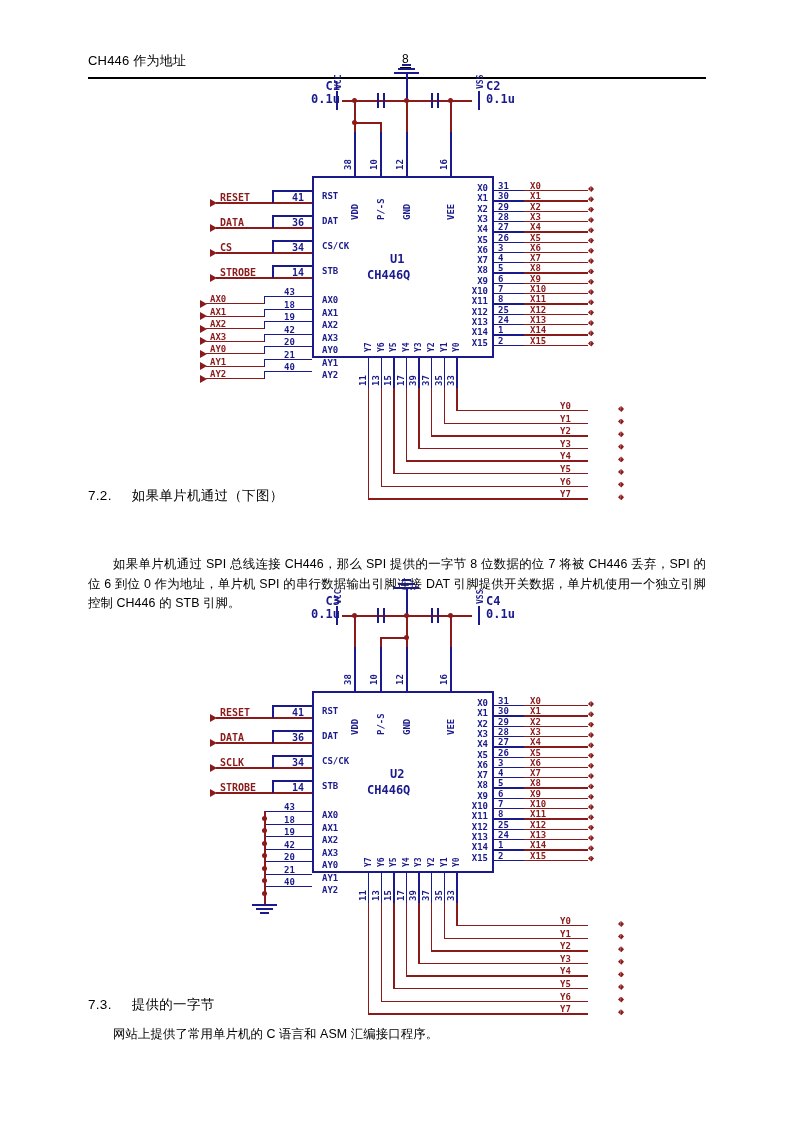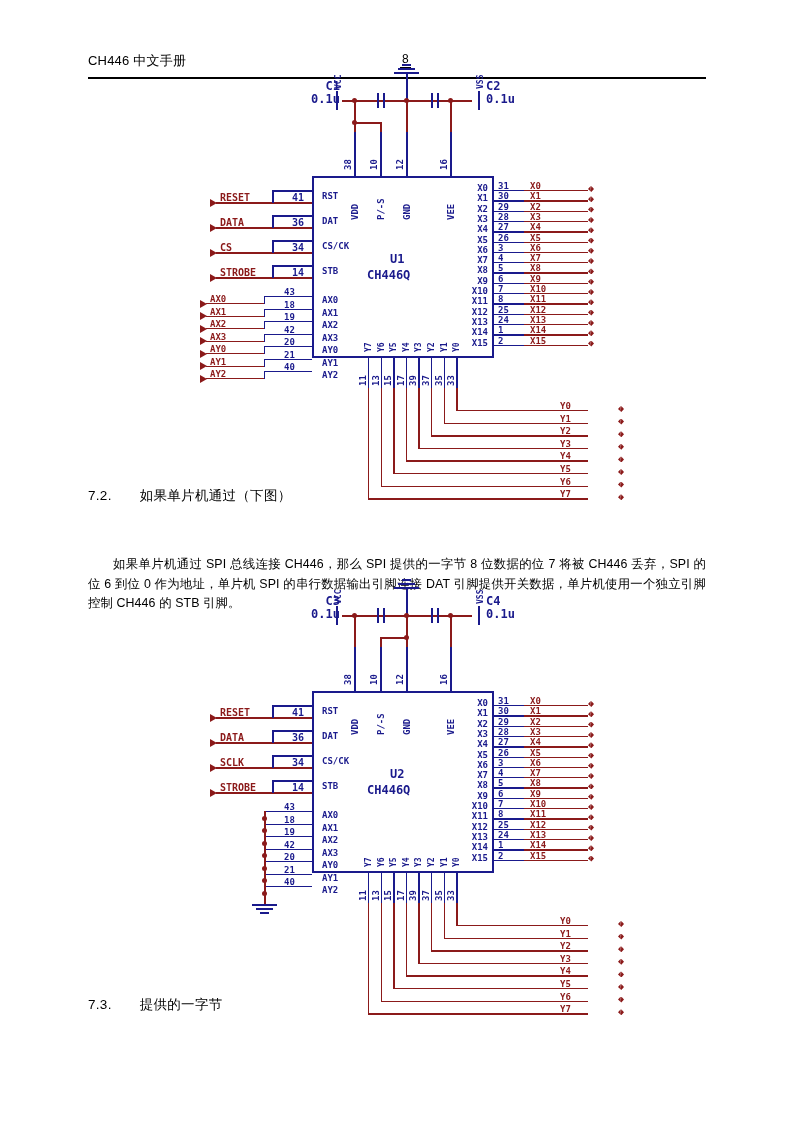--- a/index.html
+++ b/index.html
@@ -26,21 +26,21 @@
     position:absolute;left:312px;top:0;font-size:12px;
     border-bottom:1.6px solid #000;padding:0 2px 1px 2px;
   }
   .hdr-rule{
     position:absolute;left:88px;top:77px;width:618px;height:2.4px;background:#000;
   }
   
   .sec-h{
     position:absolute;font-size:13.5px;white-space:nowrap;letter-spacing:.3px;
   }
-  .sec-num{display:inline-block;margin-right:28px;text-align:right;}
+  .sec-num{display:inline-block;margin-right:20px;text-align:right;}
   .para{
     position:absolute;font-size:12.4px;line-height:19.5px;
     text-align:justify;letter-spacing:.1px;
   }
   
   .schem{position:absolute;}
   .chip{
     position:absolute;border:2px solid #1a1a8c;background:#fff;box-sizing:border-box;
   }
   .lbl{
@@ -76,21 +76,21 @@
     font-weight:bold;color:#1a1a8c;white-space:nowrap;
   }
   .pinnum.rot{transform:rotate(-90deg);transform-origin:0 0;}
 </style>
 </head>
 <body>
 
 <div class="page">
 
   <div class="hdr">
-    <div class="hdr-title">CH446 中文手册</div>
+    <div class="hdr-title">CH446 作为地址</div>
     <div class="hdr-page">8</div>
   </div>
   <div class="hdr-rule"></div>
 
   <div class="schem" id="schem1" style="left:0;top:0;width:794px;height:470px;">
       <div class="chip" style="left:312px;top:176px;width:182px;height:182px;"></div>
       <div class="bigname" style="left:390px;top:252px;">U1</div>
       <div class="bigname" style="left:367px;top:268px;">CH446Q</div>
       <div class="wireb" style="left:354px;top:132px;width:1.6px;height:44px;"></div>
       <div class="lbl rot" style="left:350px;top:220px;">VDD</div>
@@ -636,14 +636,15 @@
       <div class="wirer" style="left:368px;top:388px;width:1.4px;height:110.19999999999999px;"></div>
       <div class="wirer" style="left:368px;top:498.2px;width:220px;height:1.4px;"></div>
       <div class="lbl red" style="left:560px;top:489.2px;font-size:9px;">Y7</div>
       <div class="term" style="left: 618px; top: 494.2px; background: rgb(139, 26, 26); width: 6px; height: 6px; clip-path: polygon(0px 50%, 45% 0px, 45% 100%, 55% 0px, 100% 50%, 55% 100%);"></div>
     </div>
 
   <div class="sec-h" style="left:88px;top:996px;">
     <span class="sec-num">7.3.</span><span>提供的一字节</span>
   </div>
 
+  <div class="para" style="left:88px;top:1025px;width:618px;text-indent:25px;">网站上提供了常用单片机的 C 语言和 ASM 汇编接口程序。</div>
 
 </div>
 
 </body></html>

